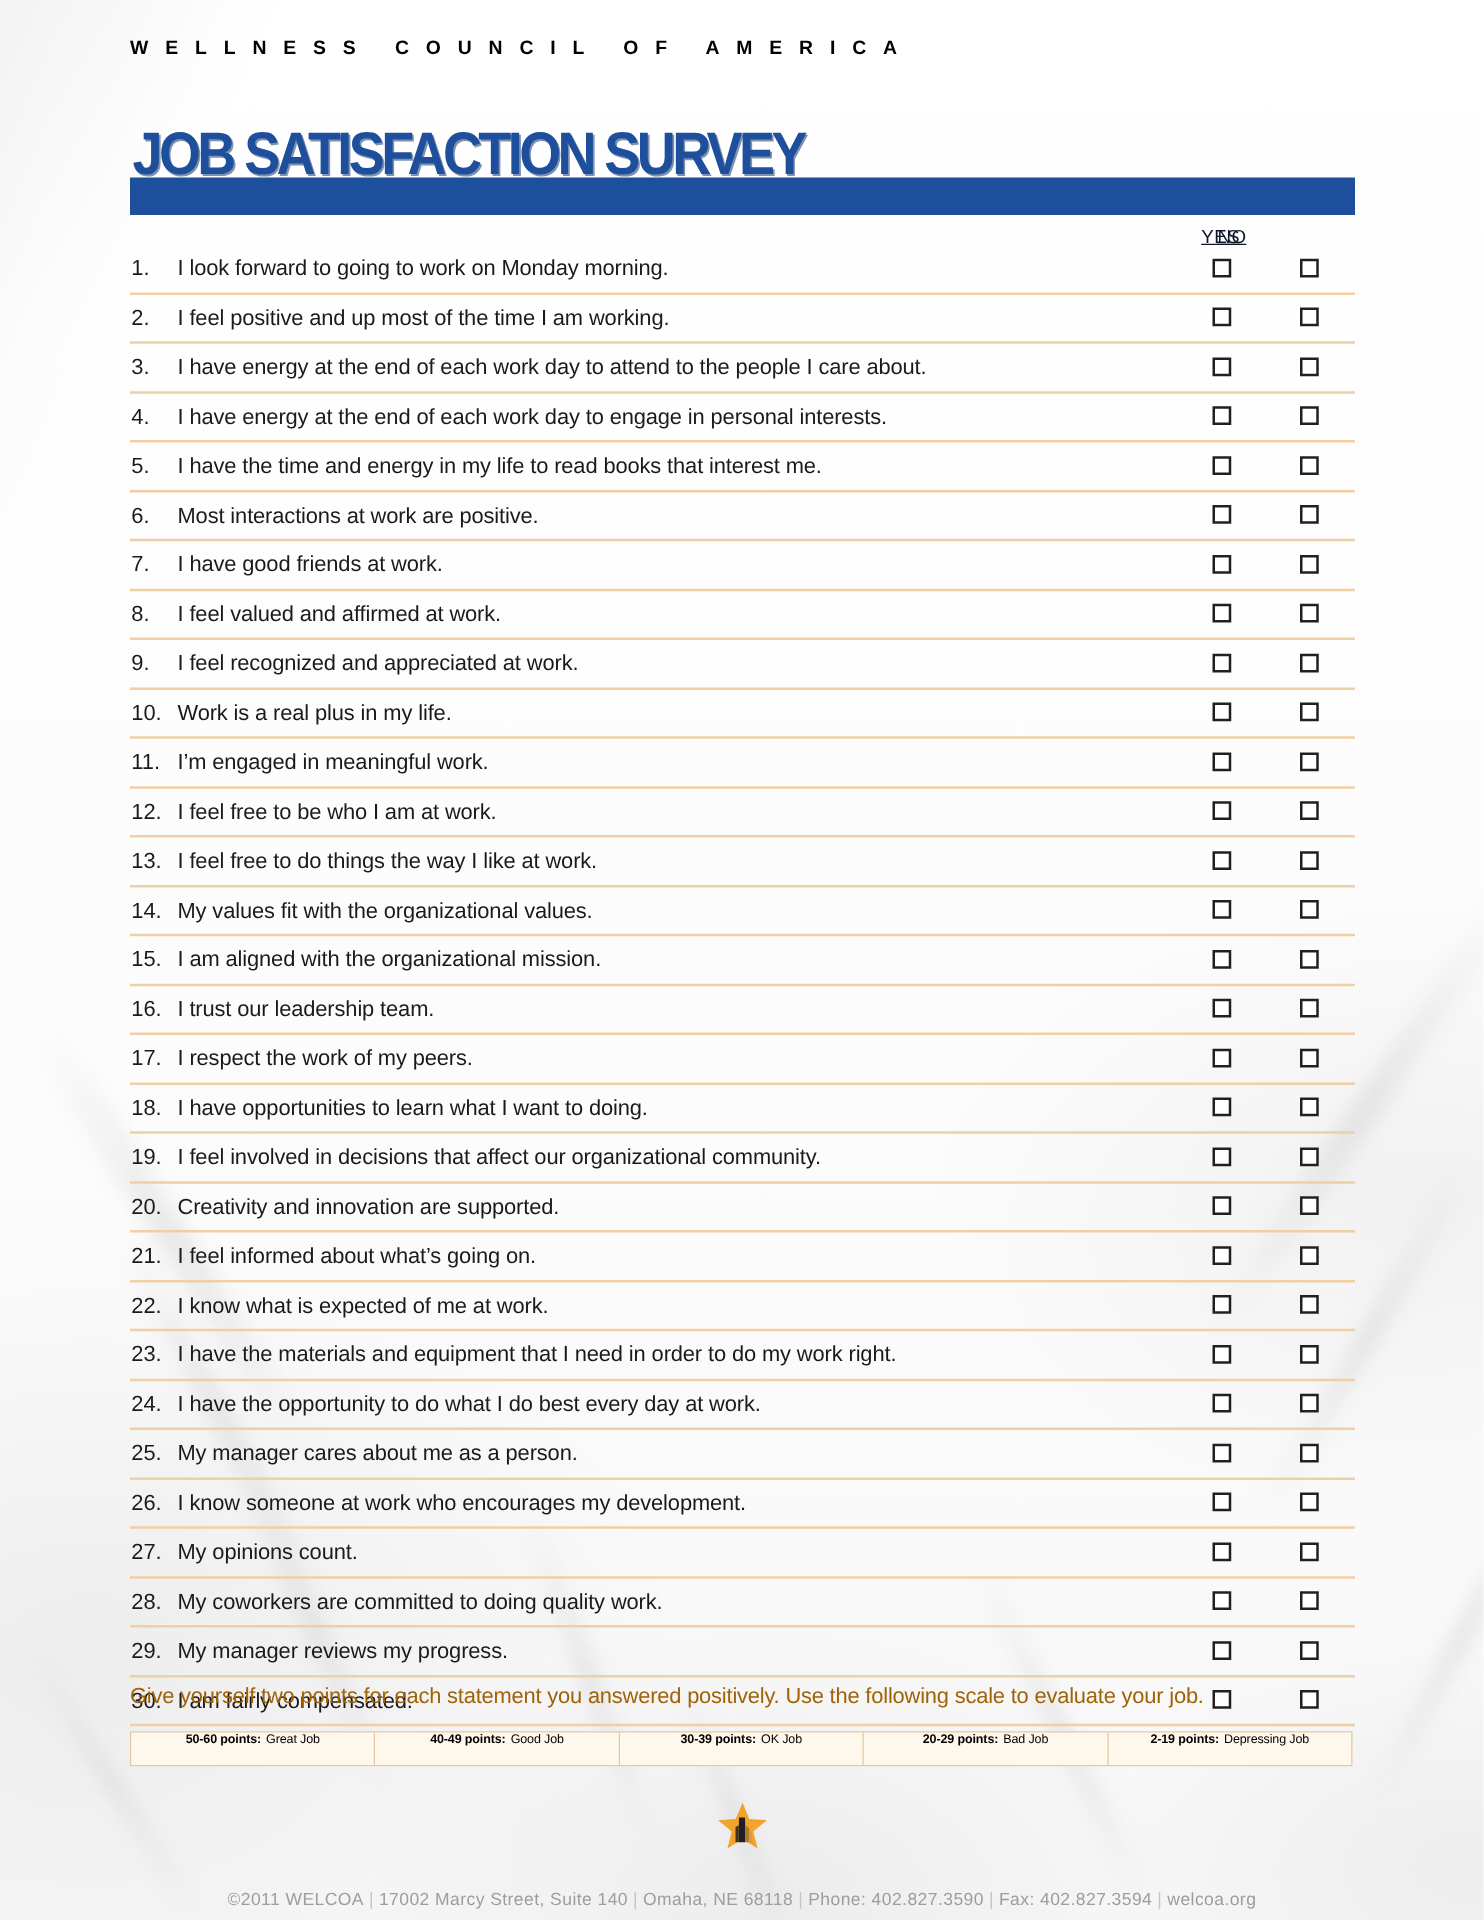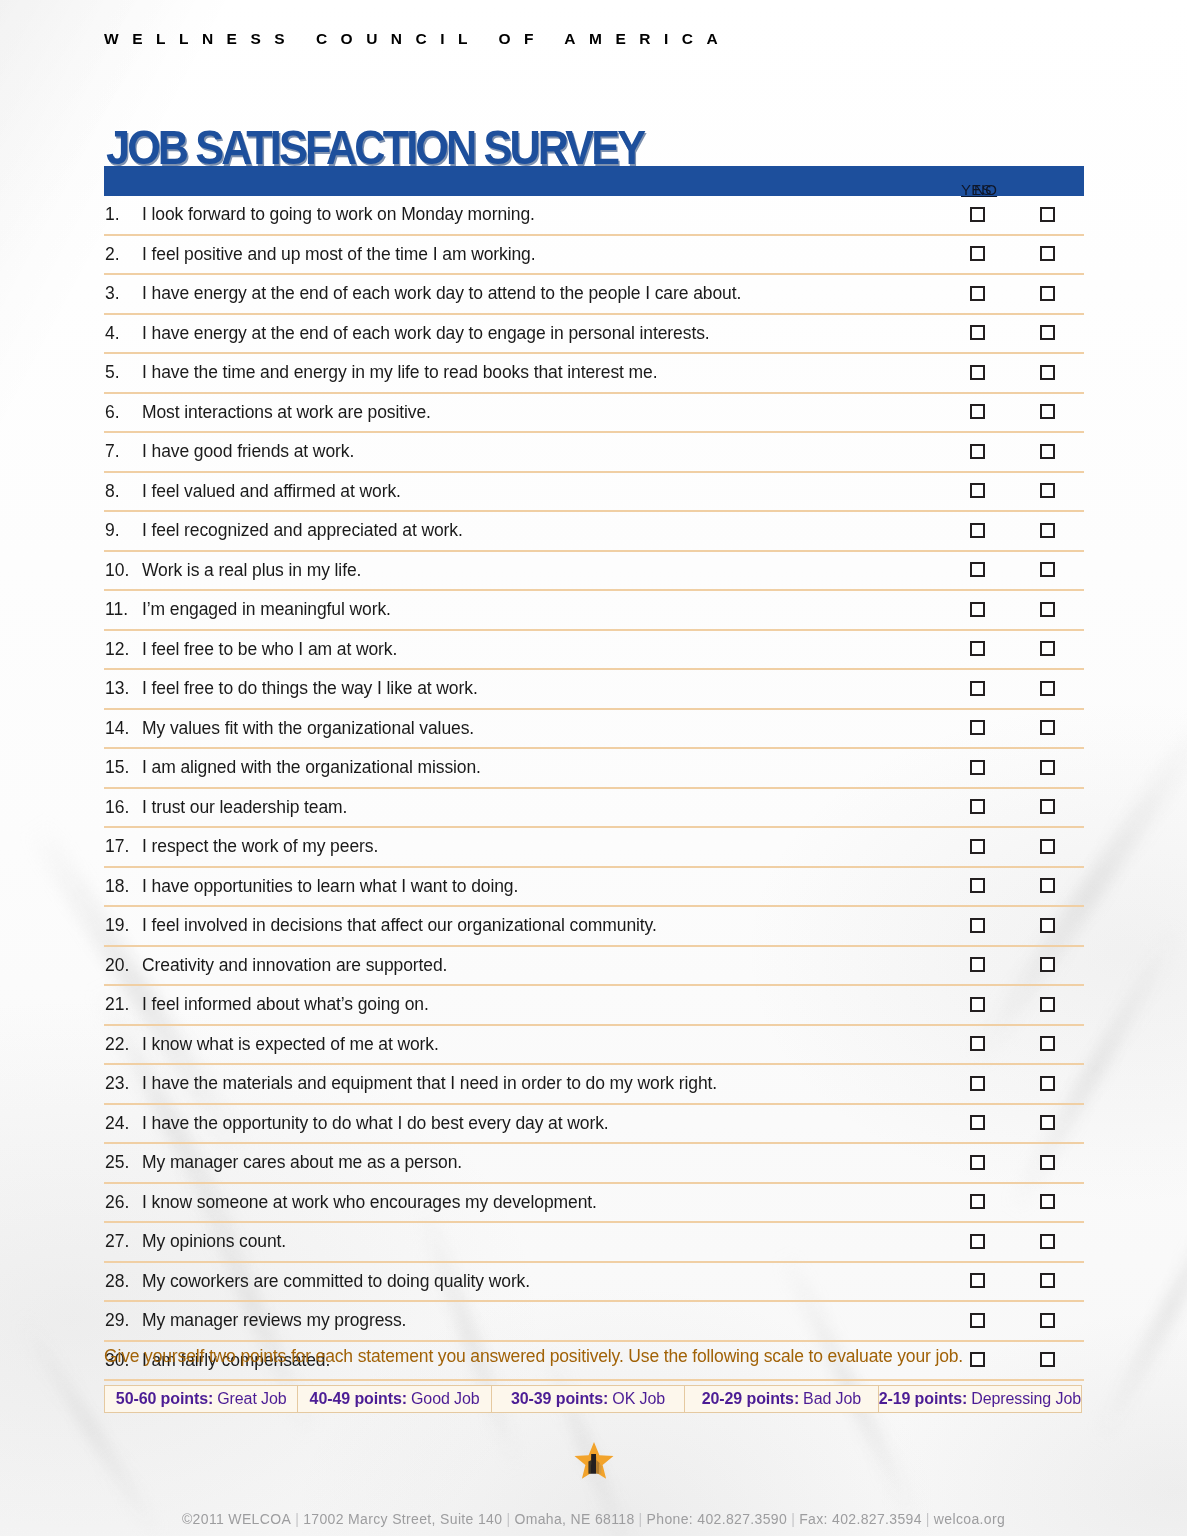--- a/index.html
+++ b/index.html
@@ -70,21 +70,20 @@
   }
   .brandline .w { letter-spacing: 13.5px; }
 
   
   .title-wrap {
     position: absolute;
     left: 104px;
     top: 96px;
     width: 980px;
     height: 80px;
-    margin-top: 24px;
   }
   .title-bar {
     position: absolute;
     left: 0;
     top: 46px;
     width: 980px;
     height: 30px;
     background: #1d4f9c;
   }
   .title-text {
@@ -182,24 +181,24 @@
     width: 978px;
     height: 28px;
     display: flex;
     border: 1px solid #e5c9a0;
     background: #fdf7ec;
     box-sizing: border-box;
   }
   .scale-cell {
     flex: 1 1 0;
     display: flex;
-    align-items: center;
+    align-items: flex-start;
     justify-content: center;
-    font-size: 16px;
-    color: #4c1d95;
+    font-size: 10px;
+    color: #000000;
     border-right: 1px solid #e5c9a0;
     box-sizing: border-box;
     white-space: nowrap;
     letter-spacing: -0.1px;
   }
   .scale-cell:last-child { border-right: none; }
   .scale-cell b { font-weight: 700; margin-right: 4px; }
 
   
   .logo {

